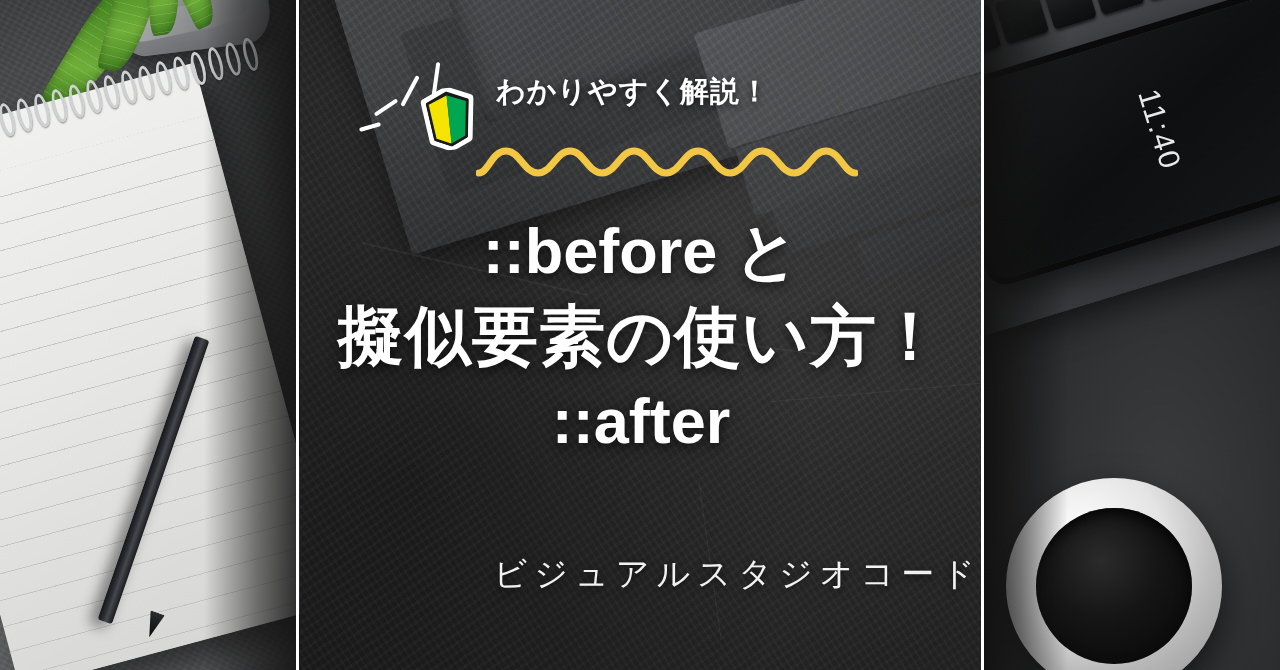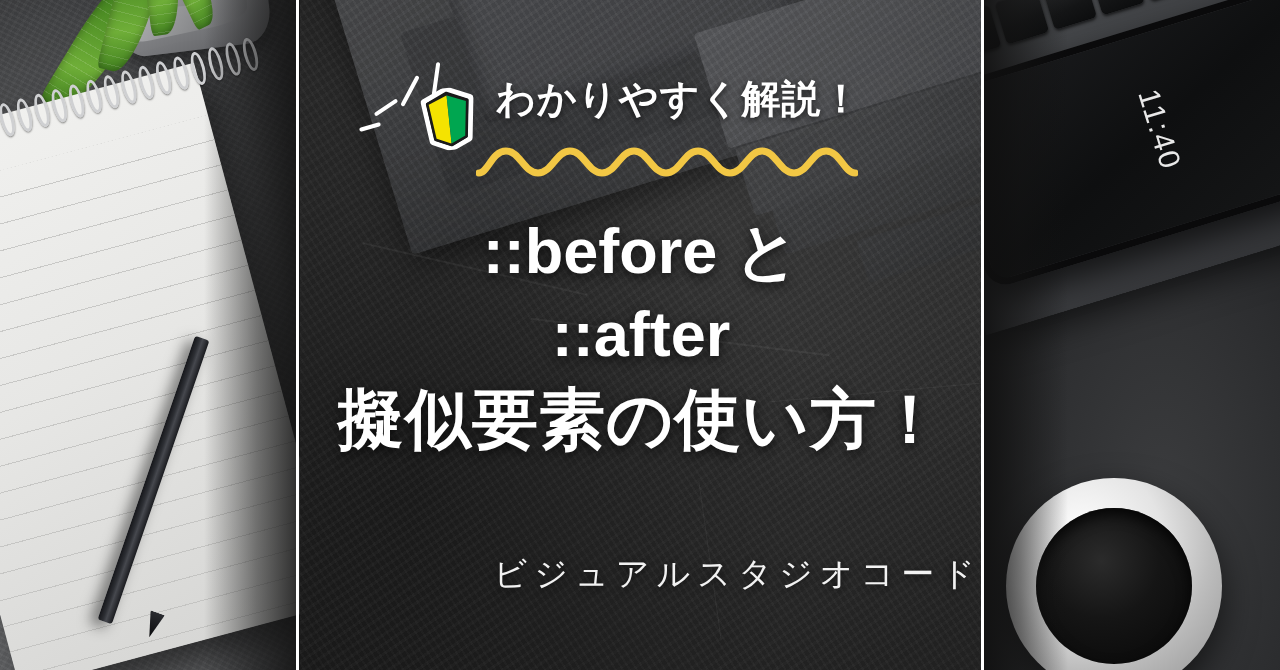--- a/index.html
+++ b/index.html
@@ -198,21 +198,21 @@
   .spark.b{left:40px;top:12px;width:4px;height:34px;transform:rotate(28deg);}
   .spark.c{left:16px;top:32px;width:4px;height:27px;transform:rotate(56deg);}
   .spark.d{left:0px;top:54px;width:4px;height:22px;transform:rotate(74deg);}
 
   .shoshinsha{
     position:absolute;left:122px;top:28px;width:54px;height:62px;
     transform:rotate(-6deg);
   }
   .head-text{
     position:absolute;left:196px;top:12px;
-    color:#ffffff;font-size:39px;font-weight:bold;letter-spacing:1px;
+    color:#ffffff;font-size:29px;font-weight:bold;letter-spacing:1px;
     text-shadow:0 2px 7px rgba(0,0,0,.7);
     white-space:nowrap;
   }
   .wave{position:absolute;left:176px;top:82px;width:382px;height:40px;}
 
   .titles{
     position:absolute;left:300px;top:210px;width:682px;
     text-align:center;
   }
   .title-line{
@@ -354,20 +354,20 @@
                    C 140 31, 144 9, 158 9 C 172 9, 176 31, 190 31
                    C 204 31, 208 9, 222 9 C 236 9, 240 31, 254 31
                    C 268 31, 272 9, 286 9 C 300 9, 304 31, 318 31
                    C 332 31, 336 9, 350 9 C 364 9, 368 31, 379 31" fill="none" stroke="#F2C744" stroke-width="7" stroke-linecap="round"></path>
         </svg>
       </div>
     </div>
 
     <div class="titles">
       <div class="title-line t1">::before と</div>
+      <div class="title-line t3">擬似要素の使い方！</div>
       <div class="title-line t2">::after</div>
-      <div class="title-line t3">擬似要素の使い方！</div>
     </div>
 
     <div class="subtitle">ビジュアルスタジオコード</div>
   </div>
 
 </div>
 
 </body></html>

